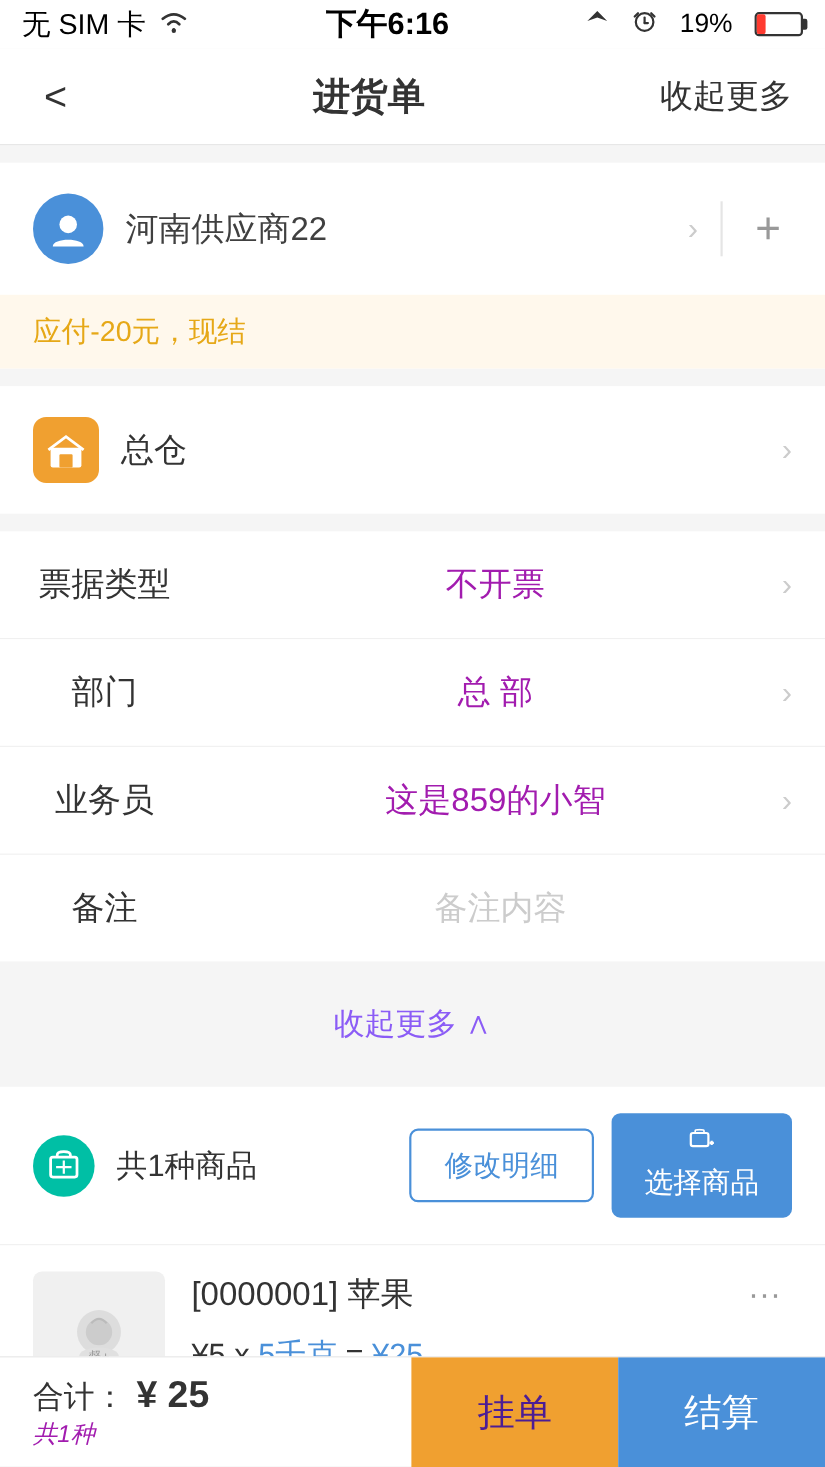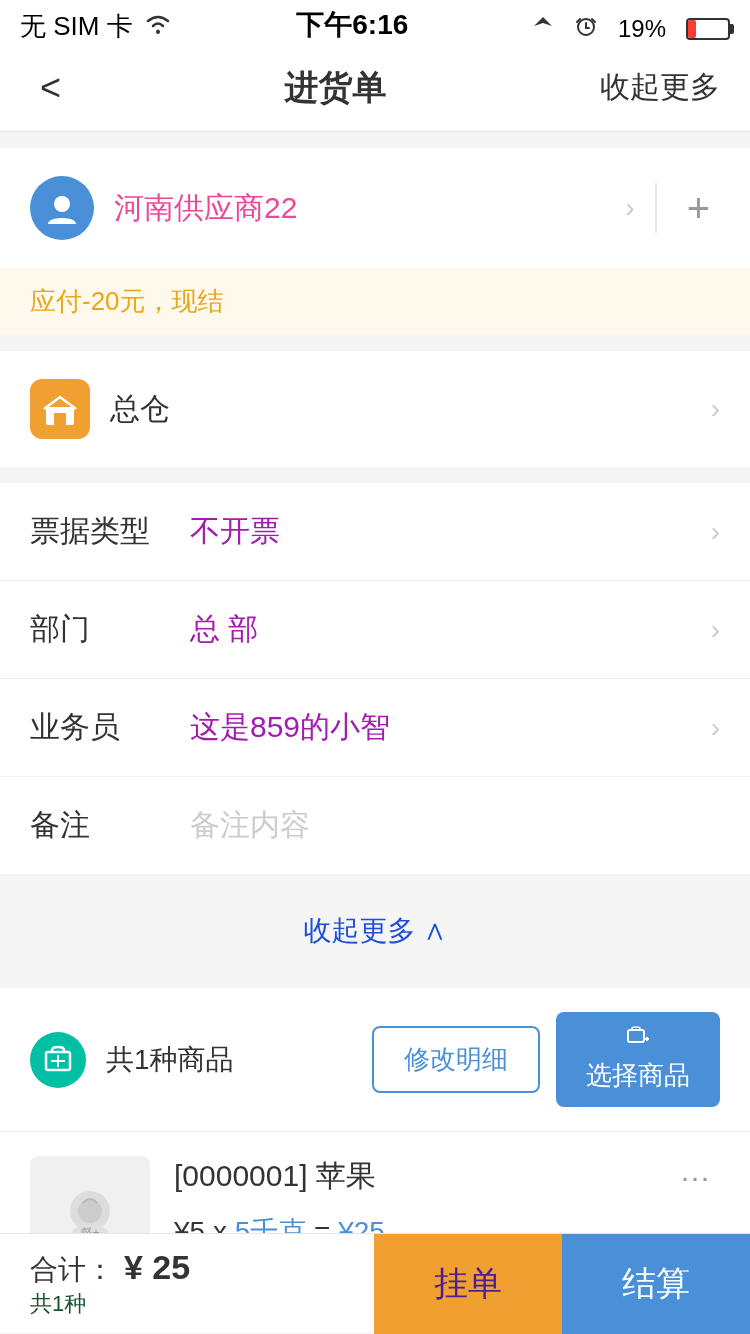--- a/index.html
+++ b/index.html
@@ -11,21 +11,21 @@
       min-height: 1334px;
       overflow-x: hidden;
       font-size: 28px;
     }
 
     
     .status-bar {
       background: #fff;
       height: 44px;
       display: flex;
-      align-items: flex-end;
+      align-items: center;
       justify-content: space-between;
       padding: 0 20px;
       font-size: 26px;
       font-weight: 500;
     }
     .status-left { display: flex; align-items: center; gap: 10px; }
     .status-center { font-weight: 600; font-size: 28px; }
     .status-right { display: flex; align-items: center; gap: 20px; font-size: 24px; }
     .battery-icon {
       width: 44px; height: 22px; border: 2px solid #333; border-radius: 4px; position: relative;
@@ -81,21 +81,21 @@
     }
     .supplier-avatar {
       width: 64px; height: 64px; border-radius: 50%; background: #4a90d9;
       display: flex; align-items: center; justify-content: center;
       margin-right: 20px; flex-shrink: 0;
     }
     .supplier-avatar svg { width: 40px; height: 40px; }
     .supplier-name {
       flex: 1;
       font-size: 30px;
-      color: #ec4899;
+      color: #404040;
     }
     .chevron-right {
       color: #ccc;
       font-size: 28px;
       margin-right: 0;
     }
     .supplier-divider {
       width: 2px;
       height: 50px;
       background: #e5e5e5;
@@ -134,20 +134,21 @@
     .row-label {
       font-size: 30px;
       color: #333;
       flex: 1;
     }
 
     
     .form-section {
       background: #fff;
       margin-bottom: 16px;
+      text-align: center;
     }
     .form-row {
       display: flex;
       align-items: center;
       padding: 28px 30px;
       border-bottom: 1px solid #f0f0f0;
       cursor: pointer;
       min-height: 90px;
     }
     .form-row:last-child { border-bottom: none; }
@@ -170,21 +171,21 @@
       color: #ccc;
       font-size: 28px;
     }
 
     
     .collapse-row {
       background: #f5f5f5;
       text-align: center;
       padding: 22px;
       font-size: 28px;
-      color: #1d4ed8;
+      color: #8b5cf6;
       cursor: pointer;
     }
 
     
     .product-section {
       background: #fff;
       margin-bottom: 16px;
     }
     .product-header {
       display: flex;
@@ -277,21 +278,22 @@
       flex: 1;
       padding: 0 30px;
     }
     .footer-total-amount {
       font-size: 34px;
       color: #333;
       font-weight: 600;
     }
     .footer-total-label {
       font-size: 22px;
-      color: #14532d;
+      color: #a21caf;
+      font-style: italic;
     }
     .footer-total-top {
       display: flex;
       align-items: baseline;
       gap: 10px;
     }
     .footer-total-prefix {
       font-size: 28px;
       color: #333;
     }

